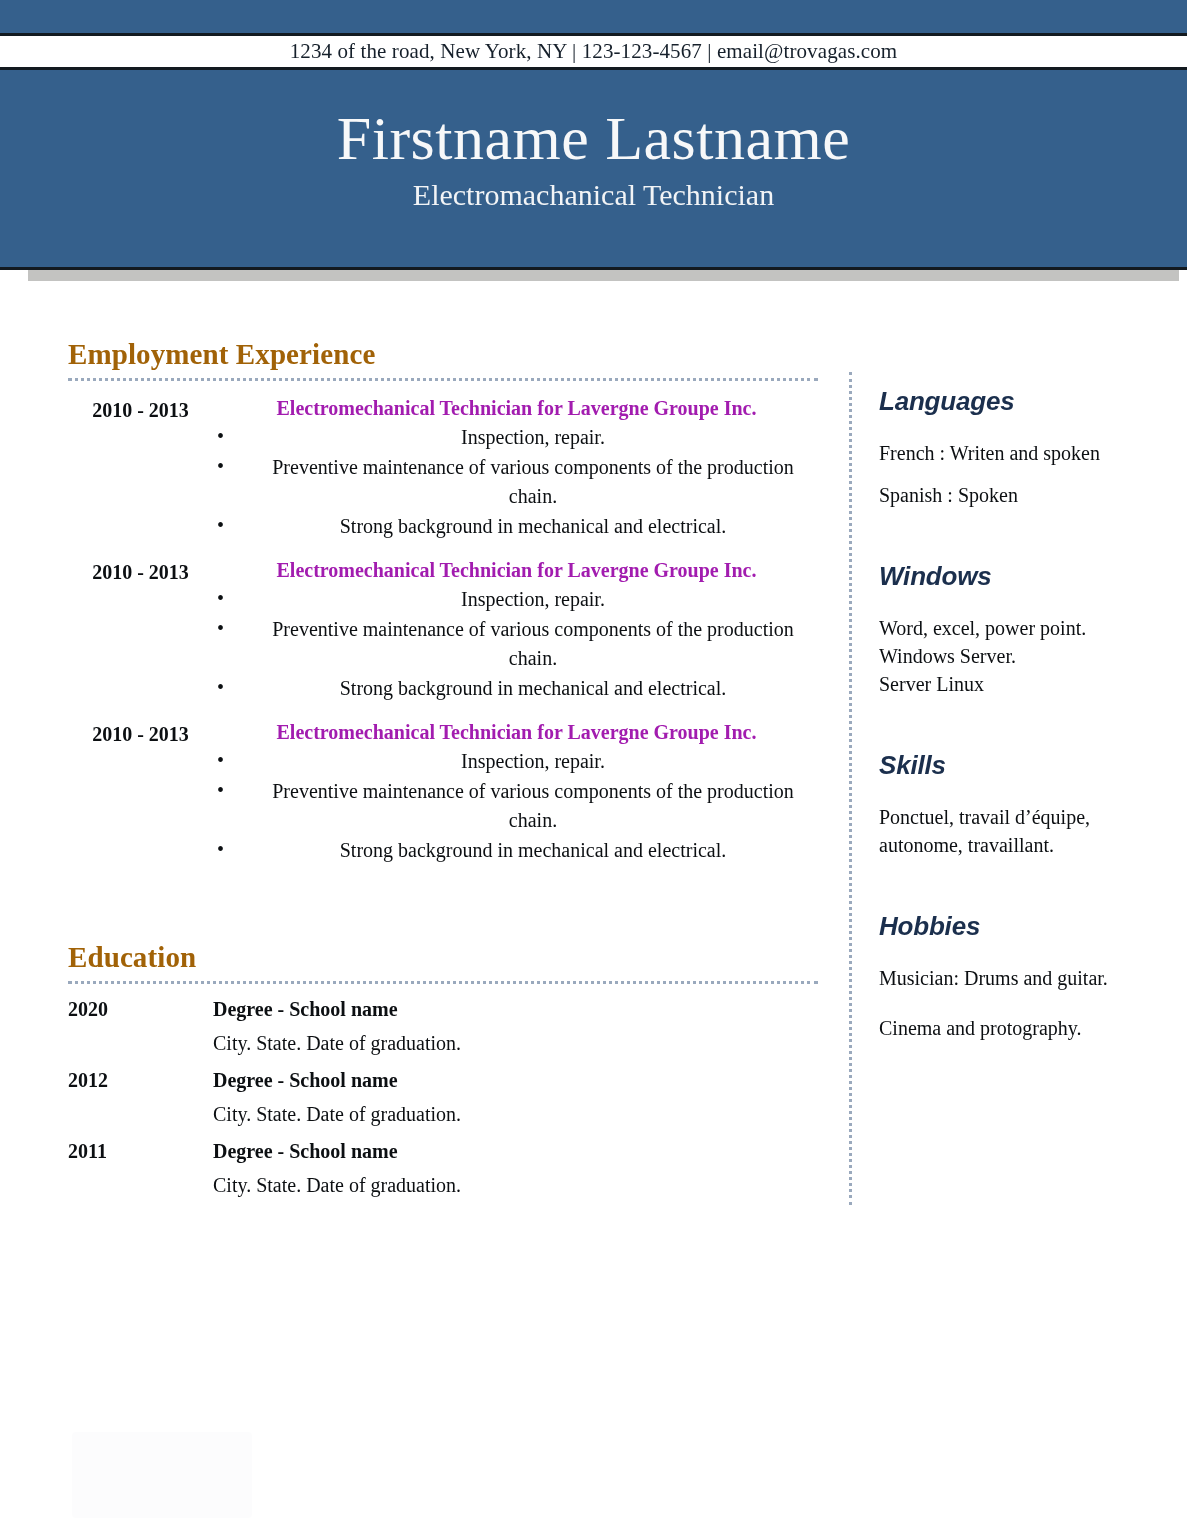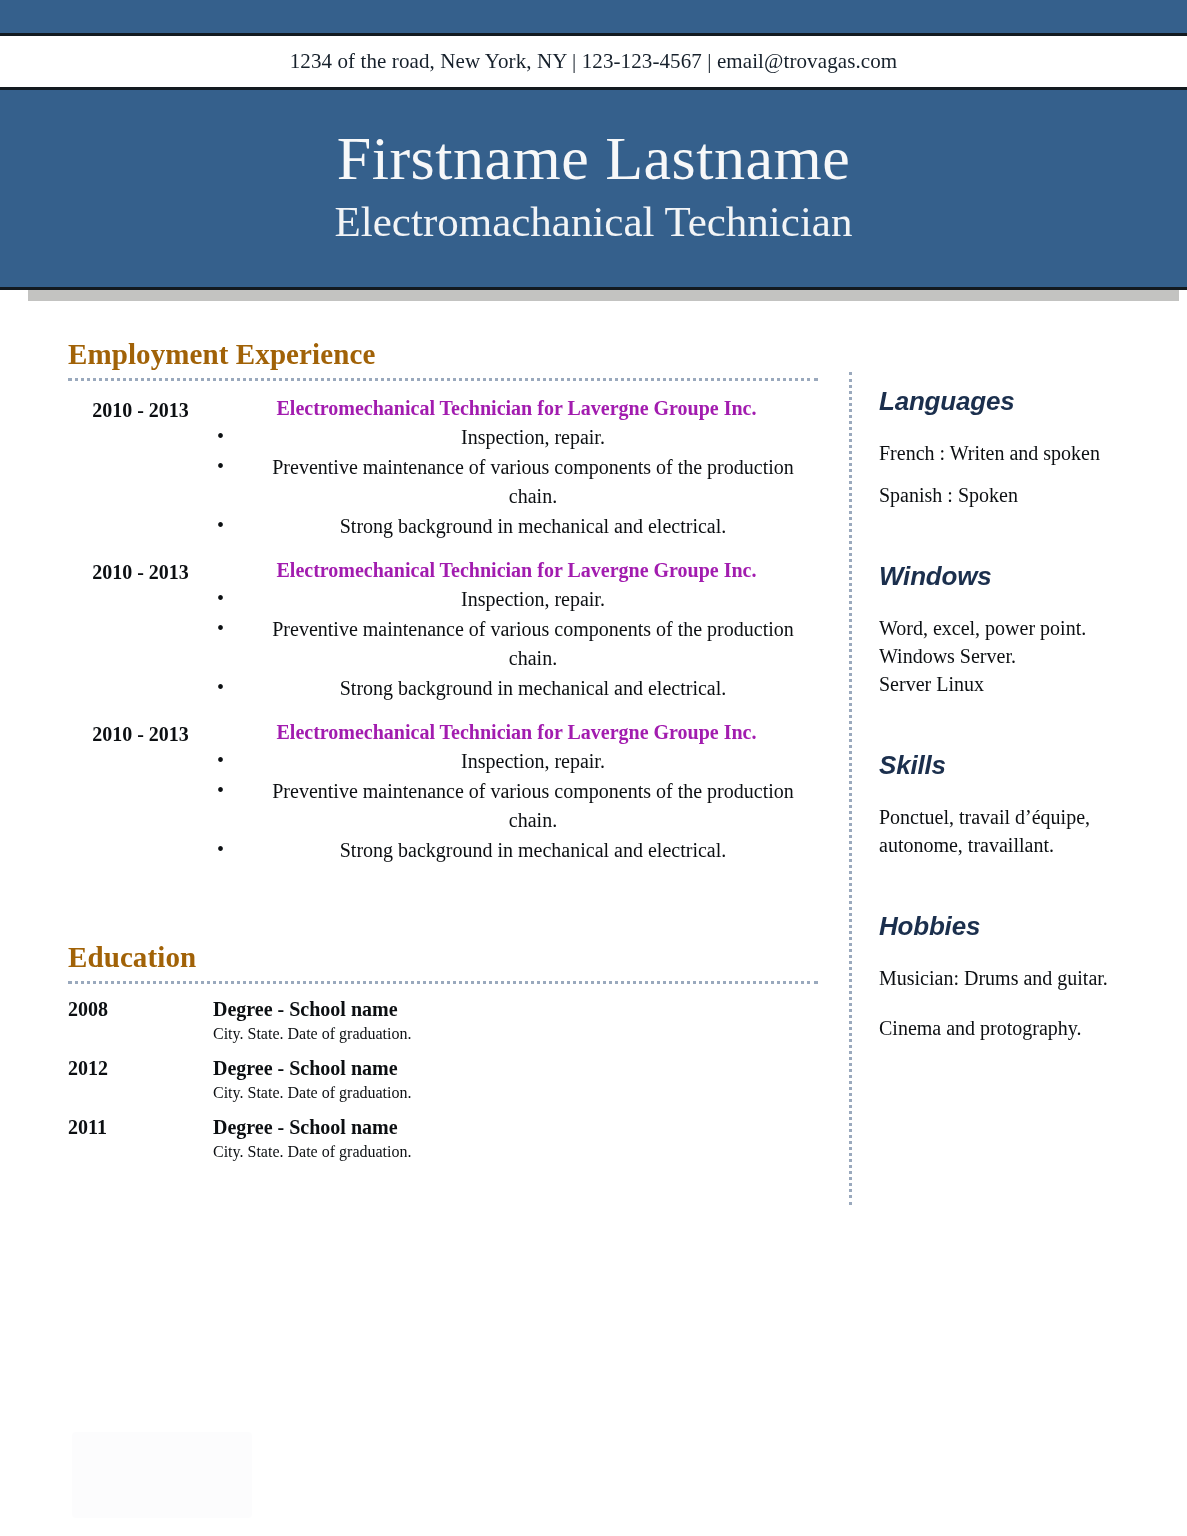--- a/index.html
+++ b/index.html
@@ -27,21 +27,21 @@
     top: 0;
     width: 1187px;
   }
   .blue-strip-top {
     height: 36px;
     background: #35608c;
     border-bottom: 3px solid #131a20;
     box-sizing: border-box;
   }
   .contact-bar {
-    height: 54px;
+    height: 34px;
     background: #ffffff;
     border-bottom: 3px solid #131a20;
     box-sizing: border-box;
     display: flex;
     align-items: center;
     justify-content: center;
   }
   .contact-text {
     font-family: "Liberation Serif", "DejaVu Serif", serif;
     font-size: 21px;
@@ -64,21 +64,21 @@
     font-family: "Liberation Serif", "DejaVu Serif", serif;
     font-size: 62px;
     line-height: 1.06;
     color: #f7f8f9;
     font-weight: normal;
     letter-spacing: 0.5px;
     margin: 0;
   }
   .job-title {
     font-family: "Liberation Serif", "DejaVu Serif", serif;
-    font-size: 43px;
+    font-size: 30px;
     line-height: 1.1;
     color: #f2f4f6;
     font-weight: normal;
     margin: 6px 0 0 0;
   }
   .header-shadow {
     height: 11px;
     margin: 0 8px 0 28px;
     background: #c3c3c1;
   }
@@ -189,23 +189,23 @@
     color: #0c0f12;
   }
   .edu-body { flex: 1 1 auto; }
   .edu-degree {
     font-size: 20px;
     font-weight: bold;
     color: #0c0f12;
     margin: 0;
   }
   .edu-detail {
-    font-size: 16px;
-    color: #0c0f12;
-    margin: 4px 0 0 0;
+    font-size: 20px;
+    color: #0c0f12;
+    margin: 11px 0 0 0;
   }
 
   
   .side-head {
     font-family: "Liberation Sans", "DejaVu Sans", sans-serif;
     font-size: 26px;
     font-weight: bold;
     color: #1b2f4d;
     margin: 0;
     letter-spacing: -0.2px;
@@ -305,21 +305,21 @@
             </ul>
           </div>
         </div>
       </section>
 
       <section class="edu-section">
         <h3 class="sec-head">Education</h3>
         <div class="dot-rule"></div>
 
         <div class="edu-row first">
-          <div class="edu-year">2008</div>
+          <div class="edu-year">2020</div>
           <div class="edu-body">
             <p class="edu-degree">Degree  -  School name</p>
             <p class="edu-detail">City. State. Date of graduation.</p>
           </div>
         </div>
 
         <div class="edu-row">
           <div class="edu-year">2012</div>
           <div class="edu-body">
             <p class="edu-degree">Degree  -  School name</p>

